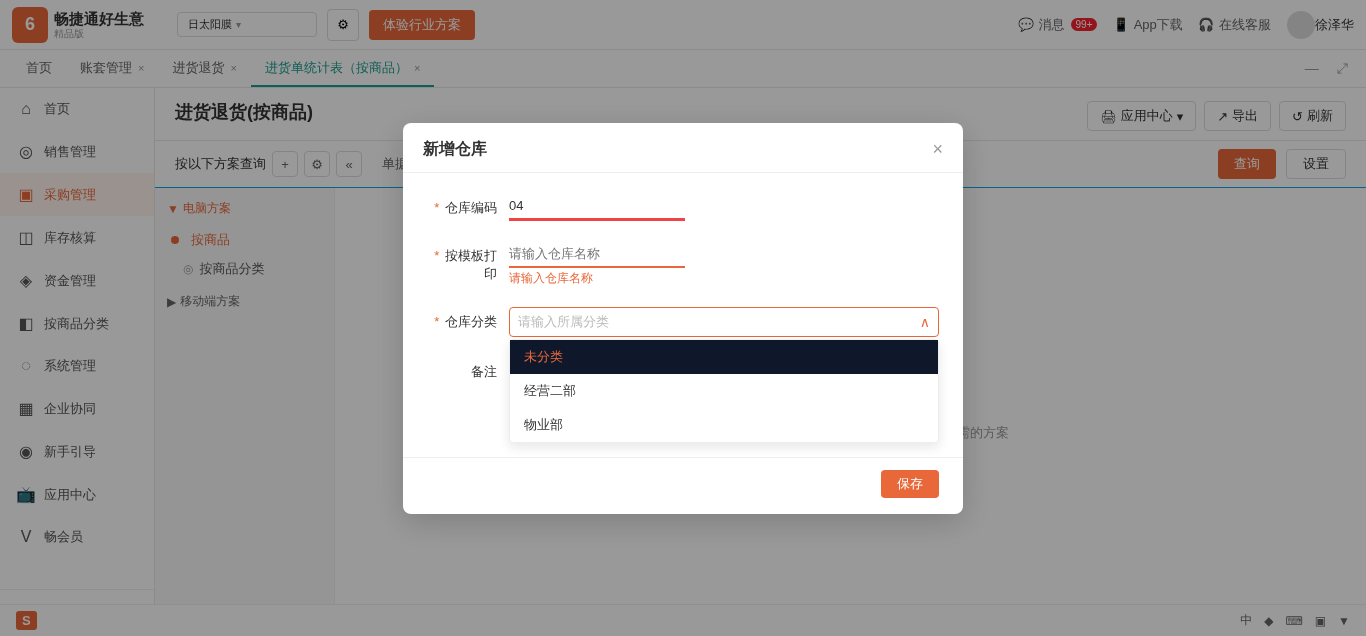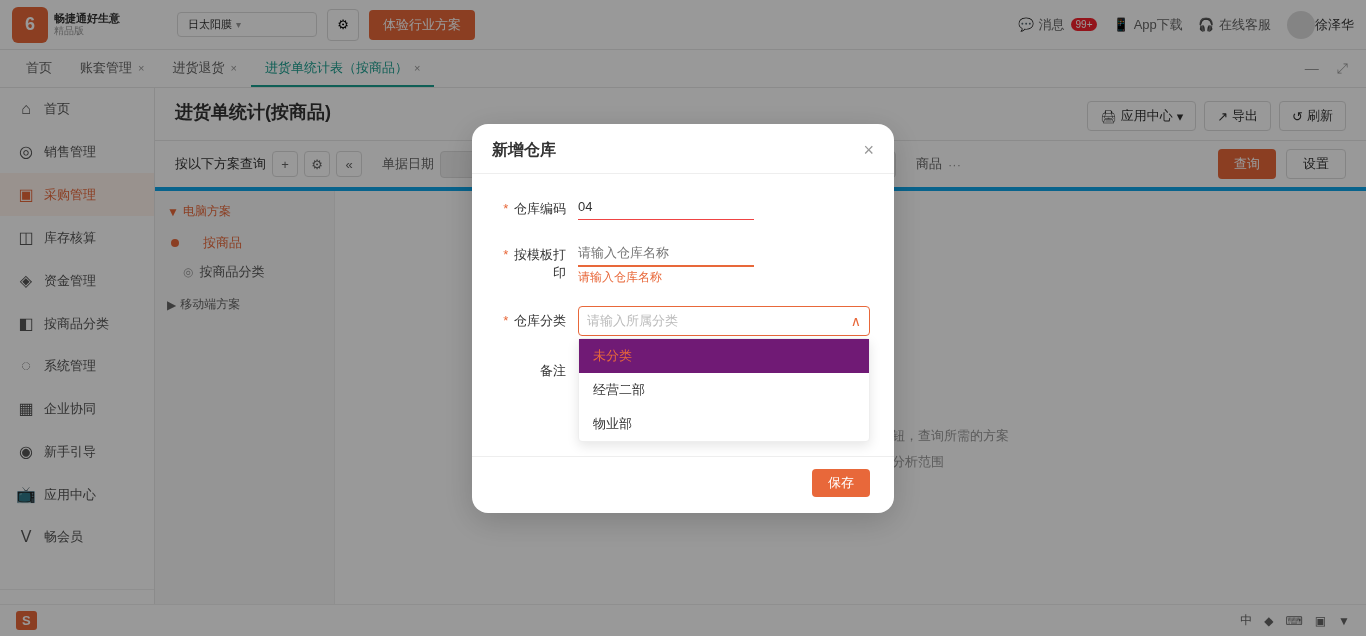--- a/index.html
+++ b/index.html
@@ -14,21 +14,21 @@
     .logo-area {
       display: flex; align-items: center; gap: 6px;
       width: 155px; flex-shrink: 0;
     }
     .logo-icon {
       width: 36px; height: 36px; background: #e8683a; border-radius: 6px;
       display: flex; align-items: center; justify-content: center;
       color: white; font-weight: bold; font-size: 18px;
     }
     .logo-text { display: flex; flex-direction: column; line-height: 1.2; }
-    .logo-main { font-size: 11px; font-weight: bold; color: #333; }
+    .logo-main { font-size: 15px; font-weight: bold; color: #333; }
     .logo-sub { font-size: 10px; color: #999; }
     .store-selector {
       display: flex; align-items: center; gap: 4px;
       border: 1px solid #ddd; border-radius: 4px; padding: 4px 10px;
       background: #fff; cursor: pointer; min-width: 140px;
     }
     .store-name { color: #333; font-size: 11px; }
     .chevron-down { color: #999; font-size: 10px; }
     .gear-btn {
       width: 32px; height: 32px; border: 1px solid #ddd; border-radius: 4px;
@@ -112,21 +112,21 @@
     }
     .btn-primary {
       background: #e8683a; color: white; border: none; border-radius: 4px;
       padding: 5px 16px; cursor: pointer; font-size: 13px;
     }
     .btn-secondary {
       background: #fff; color: #333; border: 1px solid #ddd; border-radius: 4px;
       padding: 5px 16px; cursor: pointer; font-size: 13px;
     }
     .scheme-item {
-      display: flex; align-items: center; gap: 24px;
+      display: flex; align-items: center; gap: 12px;
       padding: 6px 8px; cursor: pointer; color: #555;
       border-radius: 4px; font-size: 13px;
     }
     .scheme-item.active { color: #e8683a; }
     .scheme-item .dot { width: 8px; height: 8px; border-radius: 50%; background: #e8683a; }
     .scheme-sub {
       display: flex; align-items: center; gap: 6px;
       padding: 5px 8px 5px 20px; cursor: pointer; color: #555; font-size: 13px;
     }
     .scheme-sub .sub-icon { color: #999; font-size: 12px; }
@@ -139,39 +139,39 @@
 
     
     .overlay {
       position: fixed; top: 0; left: 0; right: 0; bottom: 0;
       background: rgba(0,0,0,0.4); z-index: 100;
       display: flex; align-items: center; justify-content: center;
     }
 
     
     .modal {
-      background: #fff; border-radius: 16px; width: 422px;
+      background: #fff; border-radius: 8px; width: 560px;
       box-shadow: 0 8px 32px rgba(0,0,0,0.18); overflow: visible;
       position: relative;
     }
     .modal-header {
       display: flex; align-items: center; justify-content: space-between;
       padding: 16px 20px 12px; border-bottom: 1px solid #eee;
     }
     .modal-title { font-size: 16px; font-weight: bold; color: #333; }
     .modal-close { cursor: pointer; color: #999; font-size: 18px; }
     .modal-body { padding: 20px 24px; }
     .form-row { margin-bottom: 20px; display: flex; align-items: flex-start; gap: 12px; }
     .form-label {
       width: 70px; text-align: right; color: #333; font-size: 13px;
       padding-top: 6px; flex-shrink: 0;
     }
     .required { color: #e8683a; margin-right: 2px; }
     .form-input {
-      flex: 1; border: none; border-bottom: 1px solid #ef4444;
+      flex: 1; border: none; border-bottom: 3px solid #ef4444;
       padding: 5px 0; font-size: 13px; color: #333; outline: none;
       background: transparent;
     }
     .form-input.error-border { border-bottom: 2px solid #e8683a; }
     .error-msg { color: #e8683a; font-size: 12px; margin-top: 2px; }
     .form-field-wrap { flex: 1; position: relative; }
     .select-wrap {
       flex: 1; border: 1px solid #ddd; border-radius: 4px;
       display: flex; align-items: center; justify-content: space-between;
       padding: 5px 8px; cursor: pointer; background: #fff;
@@ -181,21 +181,21 @@
     .select-placeholder { color: #bbb; font-size: 13px; }
     .select-arrow { color: #e8683a; font-size: 14px; }
     .dropdown {
       position: absolute; top: 100%; left: 0; right: 0; z-index: 200;
       background: #fff; border: 1px solid #eee; border-radius: 4px;
       box-shadow: 0 4px 12px rgba(0,0,0,0.1); margin-top: 2px;
     }
     .dropdown-item {
       padding: 8px 14px; cursor: pointer; color: #333; font-size: 13px;
     }
-    .dropdown-item.selected { background: #701a75; color: #e8683a; }
+    .dropdown-item.selected { background: #0f172a; color: #e8683a; }
     .textarea-input {
       flex: 1; border: 1px solid #ddd; border-radius: 4px;
       padding: 6px 8px; font-size: 13px; resize: none;
       height: 60px; outline: none;
     }
     .modal-footer {
       display: flex; justify-content: flex-end; gap: 10px;
       padding: 12px 24px 16px; border-top: 1px solid #eee;
     }
 
@@ -329,40 +329,40 @@
       <div class="sidebar-bottom-item">
         <span>⚙</span>
         <span style="margin-left:60px;">◂</span>
       </div>
     </div>
   </div>
 
   <div class="content">
     <div class="content-header">
       <div style="display:flex; align-items:center; justify-content:space-between;">
-        <h2 class="page-title">进货单统计(按商品)</h2>
+        <h2 class="page-title">进货退货(按商品)</h2>
         <div class="action-btns">
           <button class="btn-outline">
             <span>🖨</span>
             <span>应用中心</span>
             <span>▾</span>
           </button>
           <button class="btn-outline">
             <span>↗</span>
             <span>导出</span>
           </button>
           <button class="btn-outline">
             <span>↺</span>
             <span>刷新</span>
           </button>
         </div>
       </div>
     </div>
 
-    <div style="display:flex; align-items:center; padding:8px 20px; background:#fff; border-bottom:4px solid #0ea5e9; gap:20px;">
+    <div style="display:flex; align-items:center; padding:8px 20px; background:#fff; border-bottom:1px solid #0ea5e9; gap:20px;">
       <div class="filter-item">
         <span>按以下方案查询</span>
         <div class="icon-btn">+</div>
         <div class="icon-btn">⚙</div>
         <div class="icon-btn">«</div>
       </div>
       <div style="flex:1; display:flex; align-items:center; gap:20px;">
         <div class="filter-item">
           <span class="filter-label">单据日期</span>
           <select class="filter-select">

